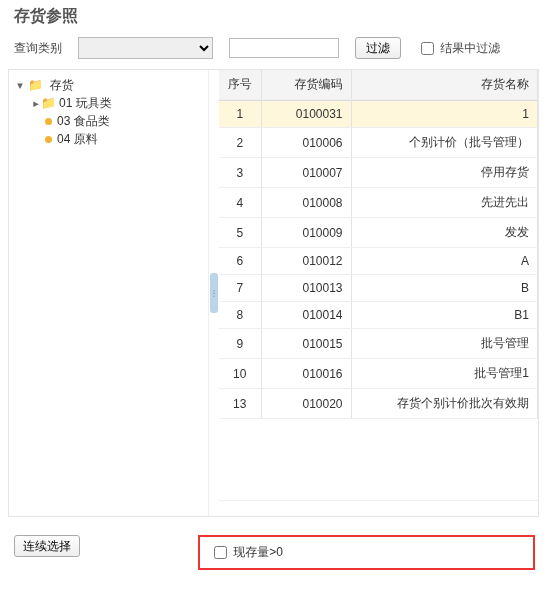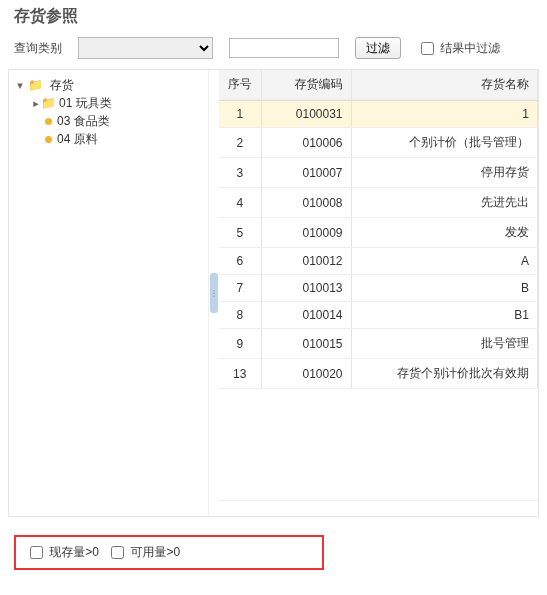--- a/index.html
+++ b/index.html
@@ -147,21 +147,21 @@
     margin-top: 18px;
     padding: 0 4px 0 6px;
   }
   .bottom-left .btn { padding: 0 8px; }
   .bottom-right {
     border: 2px solid #e33;
     padding: 6px 10px;
     display: flex;
     gap: 8px;
     align-items: center;
-    width: 310px;
+    width: 337px;
   }
 </style>
 </head>
 <body>
 
 <div class="container">
 
   <div class="title">存货参照</div>
 
   <div class="filter-row">
@@ -262,40 +262,44 @@
                 <td class="col-seq">8</td>
                 <td>010014</td>
                 <td>B1</td>
               </tr>
               <tr>
                 <td class="col-seq">9</td>
                 <td>010015</td>
                 <td>批号管理</td>
               </tr>
               <tr>
+                <td class="col-seq">10</td>
+                <td>010016</td>
+                <td>批号管理1</td>
+              </tr>
+              <tr>
                 <td class="col-seq">13</td>
                 <td>010020</td>
                 <td>存货个别计价批次有效期</td>
               </tr>
             </tbody>
         </table>
       </div>
       <div class="hscroll">
         <div class="hscroll-inner"></div>
       </div>
     </div>
 
   </div>
 
   <div class="bottom-row">
+    <div class="bottom-left">
+      <button class="btn">连续选择</button>
+    </div>
     <div class="bottom-right">
       <label>
         <input type="checkbox" class="chk" style="">
         <span>现存量&gt;0</span>
       </label>
-      <label>
-        <input type="checkbox" class="chk" style="">
-        <span>可用量&gt;0</span>
-      </label>
     </div>
   </div>
 
 </div>
 
 </body></html>

